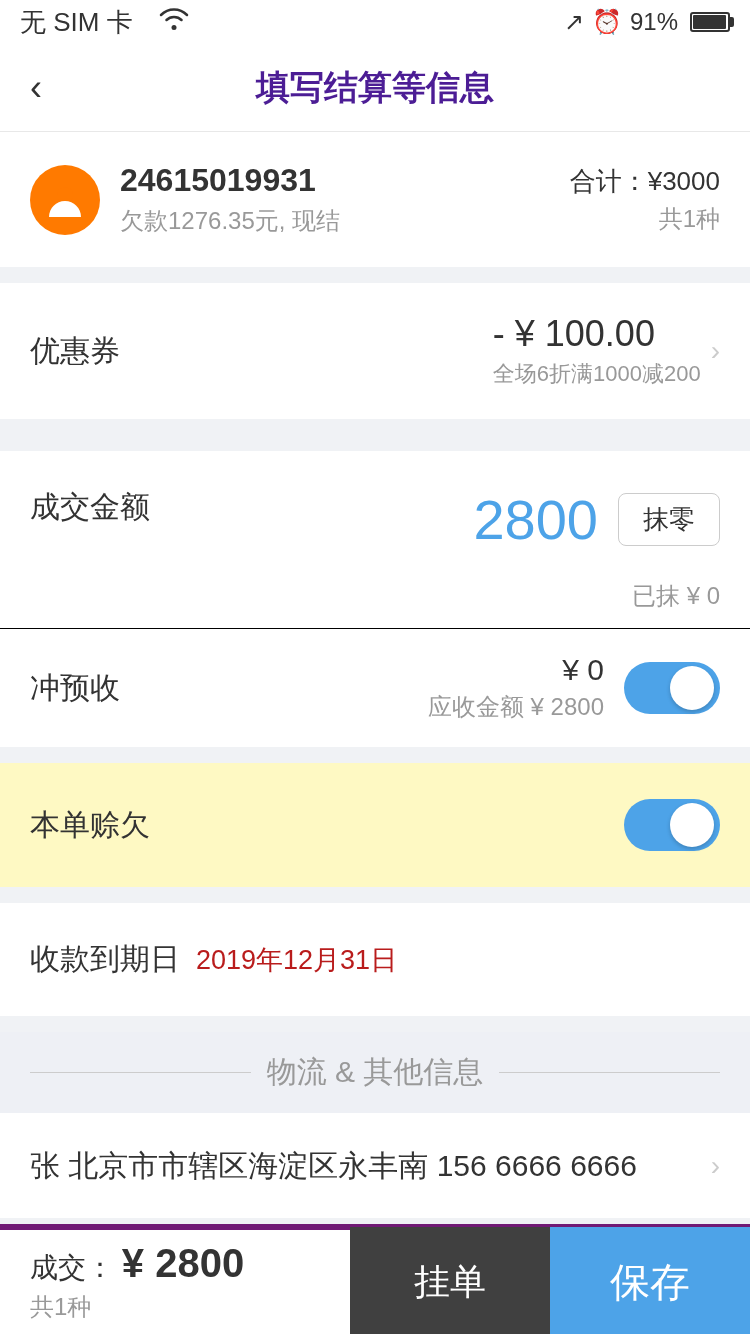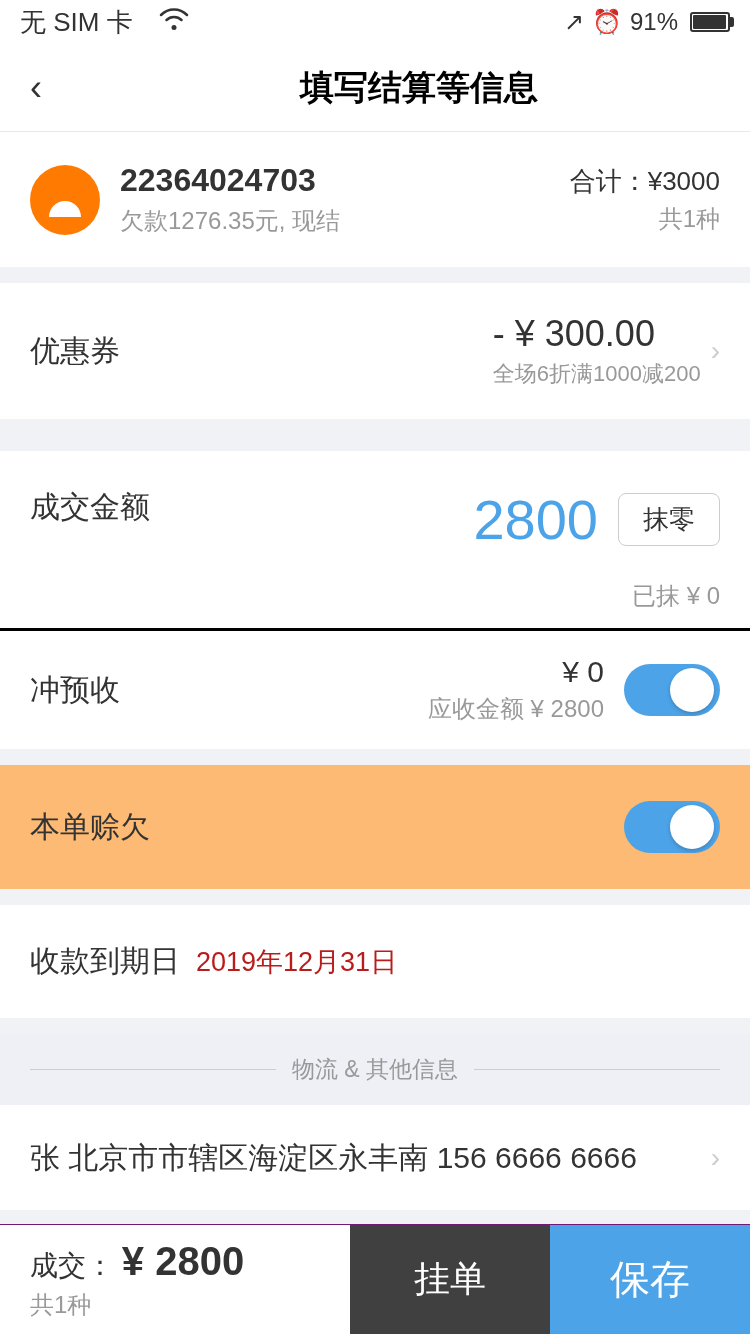--- a/index.html
+++ b/index.html
@@ -73,22 +73,21 @@
       color: #333;
       cursor: pointer;
       font-weight: 300;
     }
     .header-title {
       position: absolute;
       left: 50%;
       transform: translateX(-50%);
       font-size: 34px;
       font-weight: 600;
-      color: #000000;
-      margin-left: 44px;
+      color: #4c1d95;
     }
 
     
     .content {
       padding-bottom: 120px;
     }
 
     
     .customer-card {
       background: #fff;
@@ -142,21 +141,21 @@
     
     .form-section {
       background: #fff;
       margin-bottom: 0;
     }
     .form-row {
       display: flex;
       align-items: center;
       justify-content: space-between;
       padding: 30px 30px;
-      border-bottom: 3px solid #000000;
+      border-bottom: 1px solid #000000;
       min-height: 90px;
     }
     .form-row:last-child { border-bottom: none; }
     .form-label { font-size: 30px; color: #333; }
     .amount-value { font-size: 56px; color: #4da3e8; font-weight: 500; }
     .round-btn {
       border: 1px solid #ccc;
       border-radius: 8px;
       padding: 8px 24px;
       font-size: 26px;
@@ -197,21 +196,21 @@
       display: flex;
       flex-direction: column;
       align-items: flex-end;
       gap: 4px;
     }
     .chong-amount { font-size: 30px; color: #333; }
     .chong-sub { font-size: 24px; color: #999; }
 
     
     .credit-section {
-      background: #fdba74;
+      background: #fef9c3;
       margin-bottom: 16px;
     }
     .credit-row {
       display: flex;
       align-items: center;
       justify-content: space-between;
       padding: 36px 30px;
     }
     .credit-label { font-size: 30px; color: #333; }
 
@@ -236,21 +235,21 @@
       display: flex;
       align-items: center;
       gap: 16px;
       margin-bottom: 0;
     }
     .divider-line {
       flex: 1;
       height: 1px;
       background: #ccc;
     }
-    .divider-text { font-size: 23px; color: #999; white-space: nowrap; }
+    .divider-text { font-size: 30px; color: #999; white-space: nowrap; }
 
     
     .address-section {
       background: #fff;
       margin-bottom: 16px;
     }
     .address-row {
       display: flex;
       align-items: center;
       padding: 30px 30px;
@@ -263,21 +262,21 @@
     
     .bottom-bar {
       position: fixed;
       bottom: 0;
       left: 0;
       width: 750px;
       height: 110px;
       background: #fff;
       display: flex;
       align-items: center;
-      border-top: 1px solid #701a75;
+      border-top: 6px solid #701a75;
     }
     .bottom-summary {
       flex: 1;
       padding: 0 30px;
     }
     .bottom-amount { font-size: 40px; font-weight: 600; color: #333; }
     .bottom-count { font-size: 24px; color: #999; margin-top: 4px; }
     .btn-hold {
       width: 200px;
       height: 110px;
@@ -339,35 +338,35 @@
 
   <div class="customer-card">
     <div class="customer-left">
       <div class="avatar">
         <svg width="42" height="42" viewBox="0 0 42 42" fill="white">
           <circle cx="21" cy="16" r="8"></circle>
           <path d="M5 38c0-8.837 7.163-16 16-16s16 7.163 16 16" fill="white"></path>
         </svg>
       </div>
       <div class="customer-info">
-        <span class="customer-phone">22364024703</span>
+        <span class="customer-phone">24615019931</span>
         <span class="customer-note">欠款1276.35元, 现结</span>
       </div>
     </div>
     <div class="customer-right">
       <div class="total-label">合计：¥3000</div>
       <div class="total-count">共1种</div>
     </div>
   </div>
 
   <div class="coupon-row">
     <span class="coupon-label">优惠券</span>
     <div class="coupon-right">
       <div>
-        <div class="coupon-amount">- ¥ 300.00</div>
+        <div class="coupon-amount">- ¥ 100.00</div>
         <div class="coupon-desc">全场6折满1000减200</div>
       </div>
       <span class="chevron">›</span>
     </div>
   </div>
 
   <div class="section-divider"></div>
 
   <div class="form-section">
     <div class="form-row" style="align-items:flex-start; padding-top: 36px; padding-bottom: 16px;">

